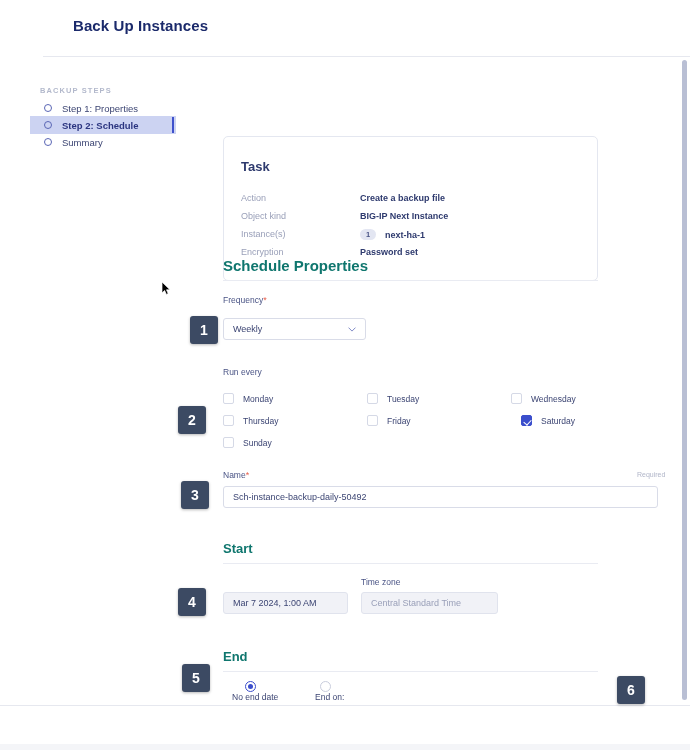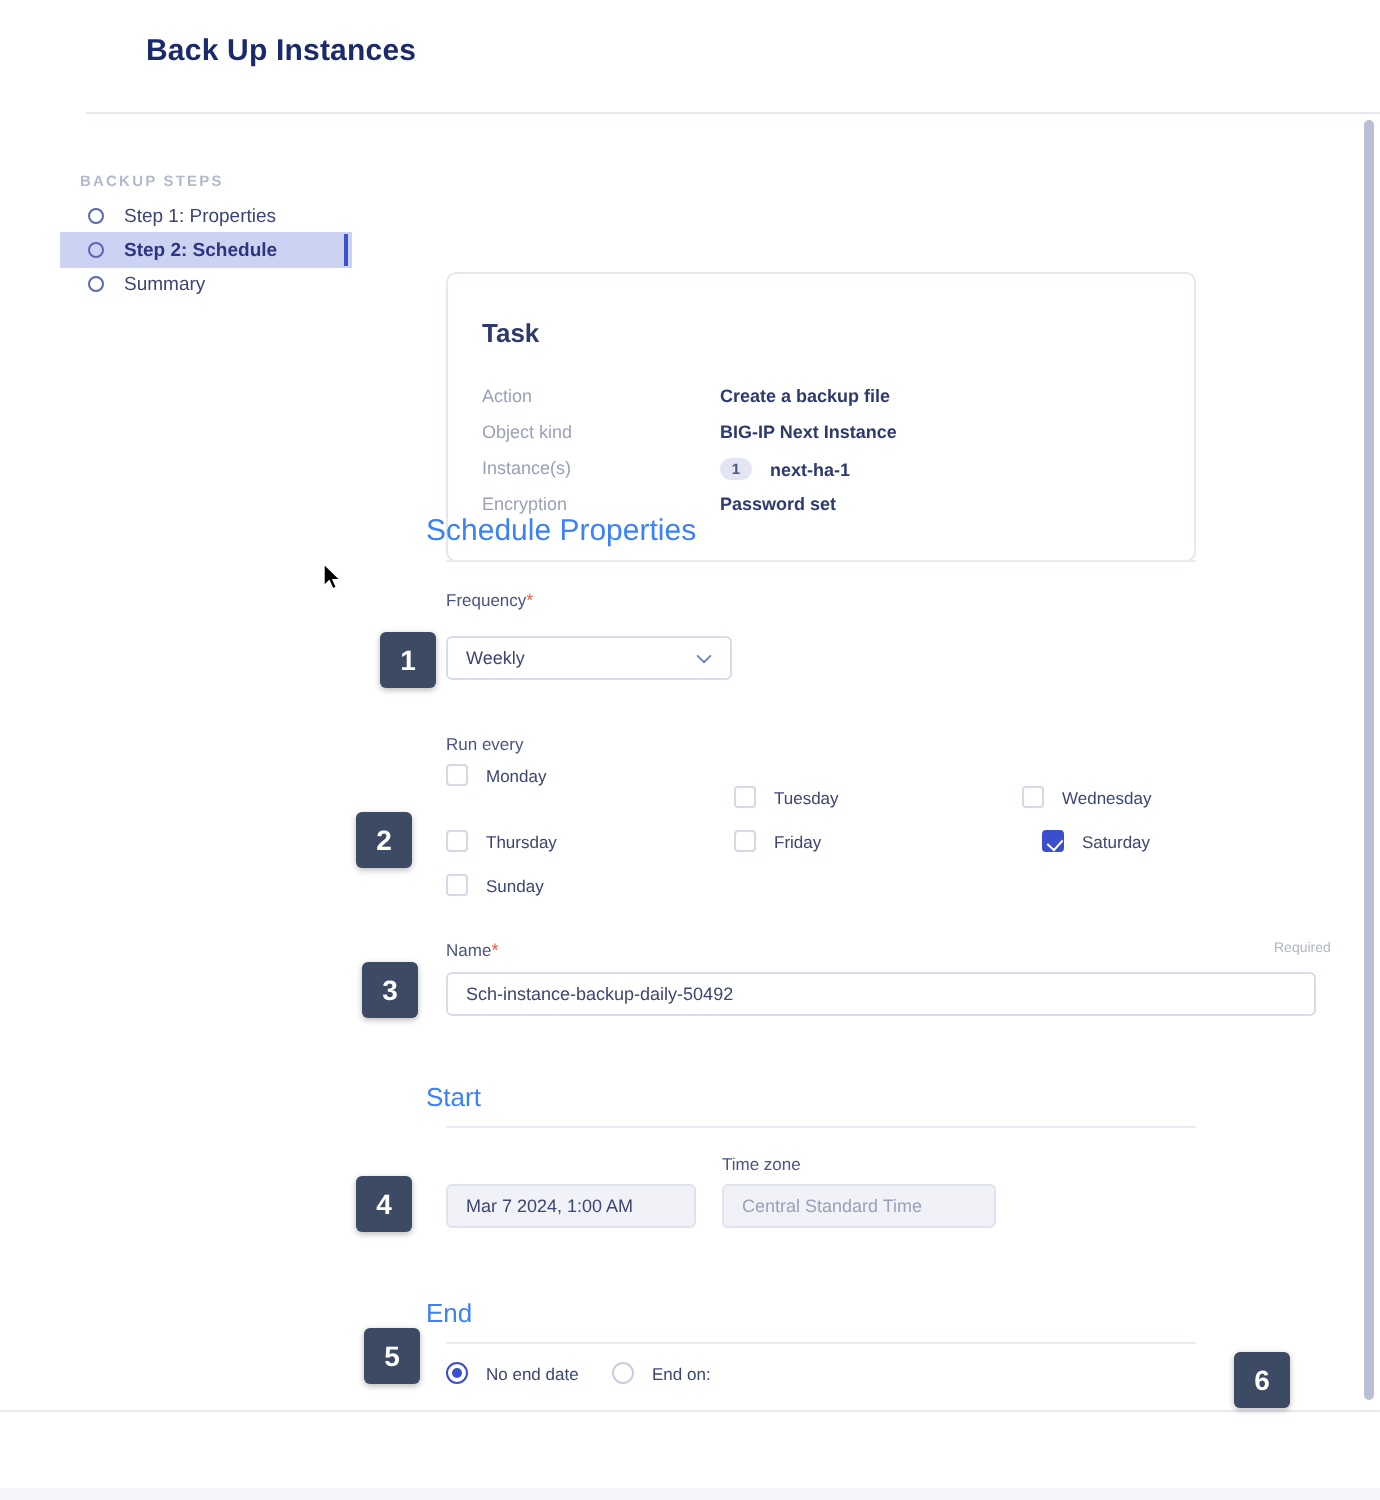--- a/index.html
+++ b/index.html
@@ -143,24 +143,24 @@
     height: 11px;
     min-width: 16px;
     text-align: center;
     padding: 0 4px;
     margin-right: 9px;
   }
 
   
   .section-title {
     position: absolute;
-    left: 213px;
+    left: 223px;
     font-size: 15px;
-    font-weight: normal;
-    color: #3b82f6;
+    font-weight: bold;
+    color: #0f766e;
   }
   .section-rule {
     position: absolute;
     left: 223px;
     width: 375px;
     height: 1px;
     background: #e9ebf2;
   }
 
   .flabel {
@@ -240,21 +240,21 @@
     padding: 0 9px;
     outline: none;
   }
   .tinput.muted {
     background: #f1f2f7;
     border-color: #e0e3ed;
   }
   .tinput.muted::placeholder { color: #9aa0b9; }
 
   
-  .rrow { position: absolute; display: flex; align-items: center; cursor: pointer; }
+  .rrow { position: absolute; display: flex; align-items: center; cursor: pointer; flex-direction: column; }
   .radio {
     width: 11px; height: 11px;
     border: 1.4px solid #c9cddd;
     border-radius: 50%;
     background: #fff;
     flex: none;
     position: relative;
   }
   .radio.on { border-color: #3b4ecc; }
   .radio.on::after {
@@ -394,21 +394,21 @@
     </div>
     <div class="select" style="left:223px; top:261px; width:143px;">
       <span class="val">Weekly</span>
       <svg class="chev" viewBox="0 0 10 6">
         <path d="M1 1 L5 5 L9 1" stroke="#6f7bbf" stroke-width="1.1" fill="none" stroke-linecap="round"></path>
       </svg>
     </div>
 
     <div class="flabel" style="left:223px; top:310px;">Run every</div>
 
-    <div class="cbrow" style="left:223px; top:325px;">
+    <div class="cbrow" style="left:223px; top:336px;">
       <span class="cbox"></span>
       <span class="cblabel">Monday</span>
     </div>
     <div class="cbrow" style="left:367px; top:336px;">
       <span class="cbox"></span>
       <span class="cblabel">Tuesday</span>
     </div>
     <div class="cbrow" style="left:511px; top:336px;">
       <span class="cbox"></span>
       <span class="cblabel">Wednesday</span>

